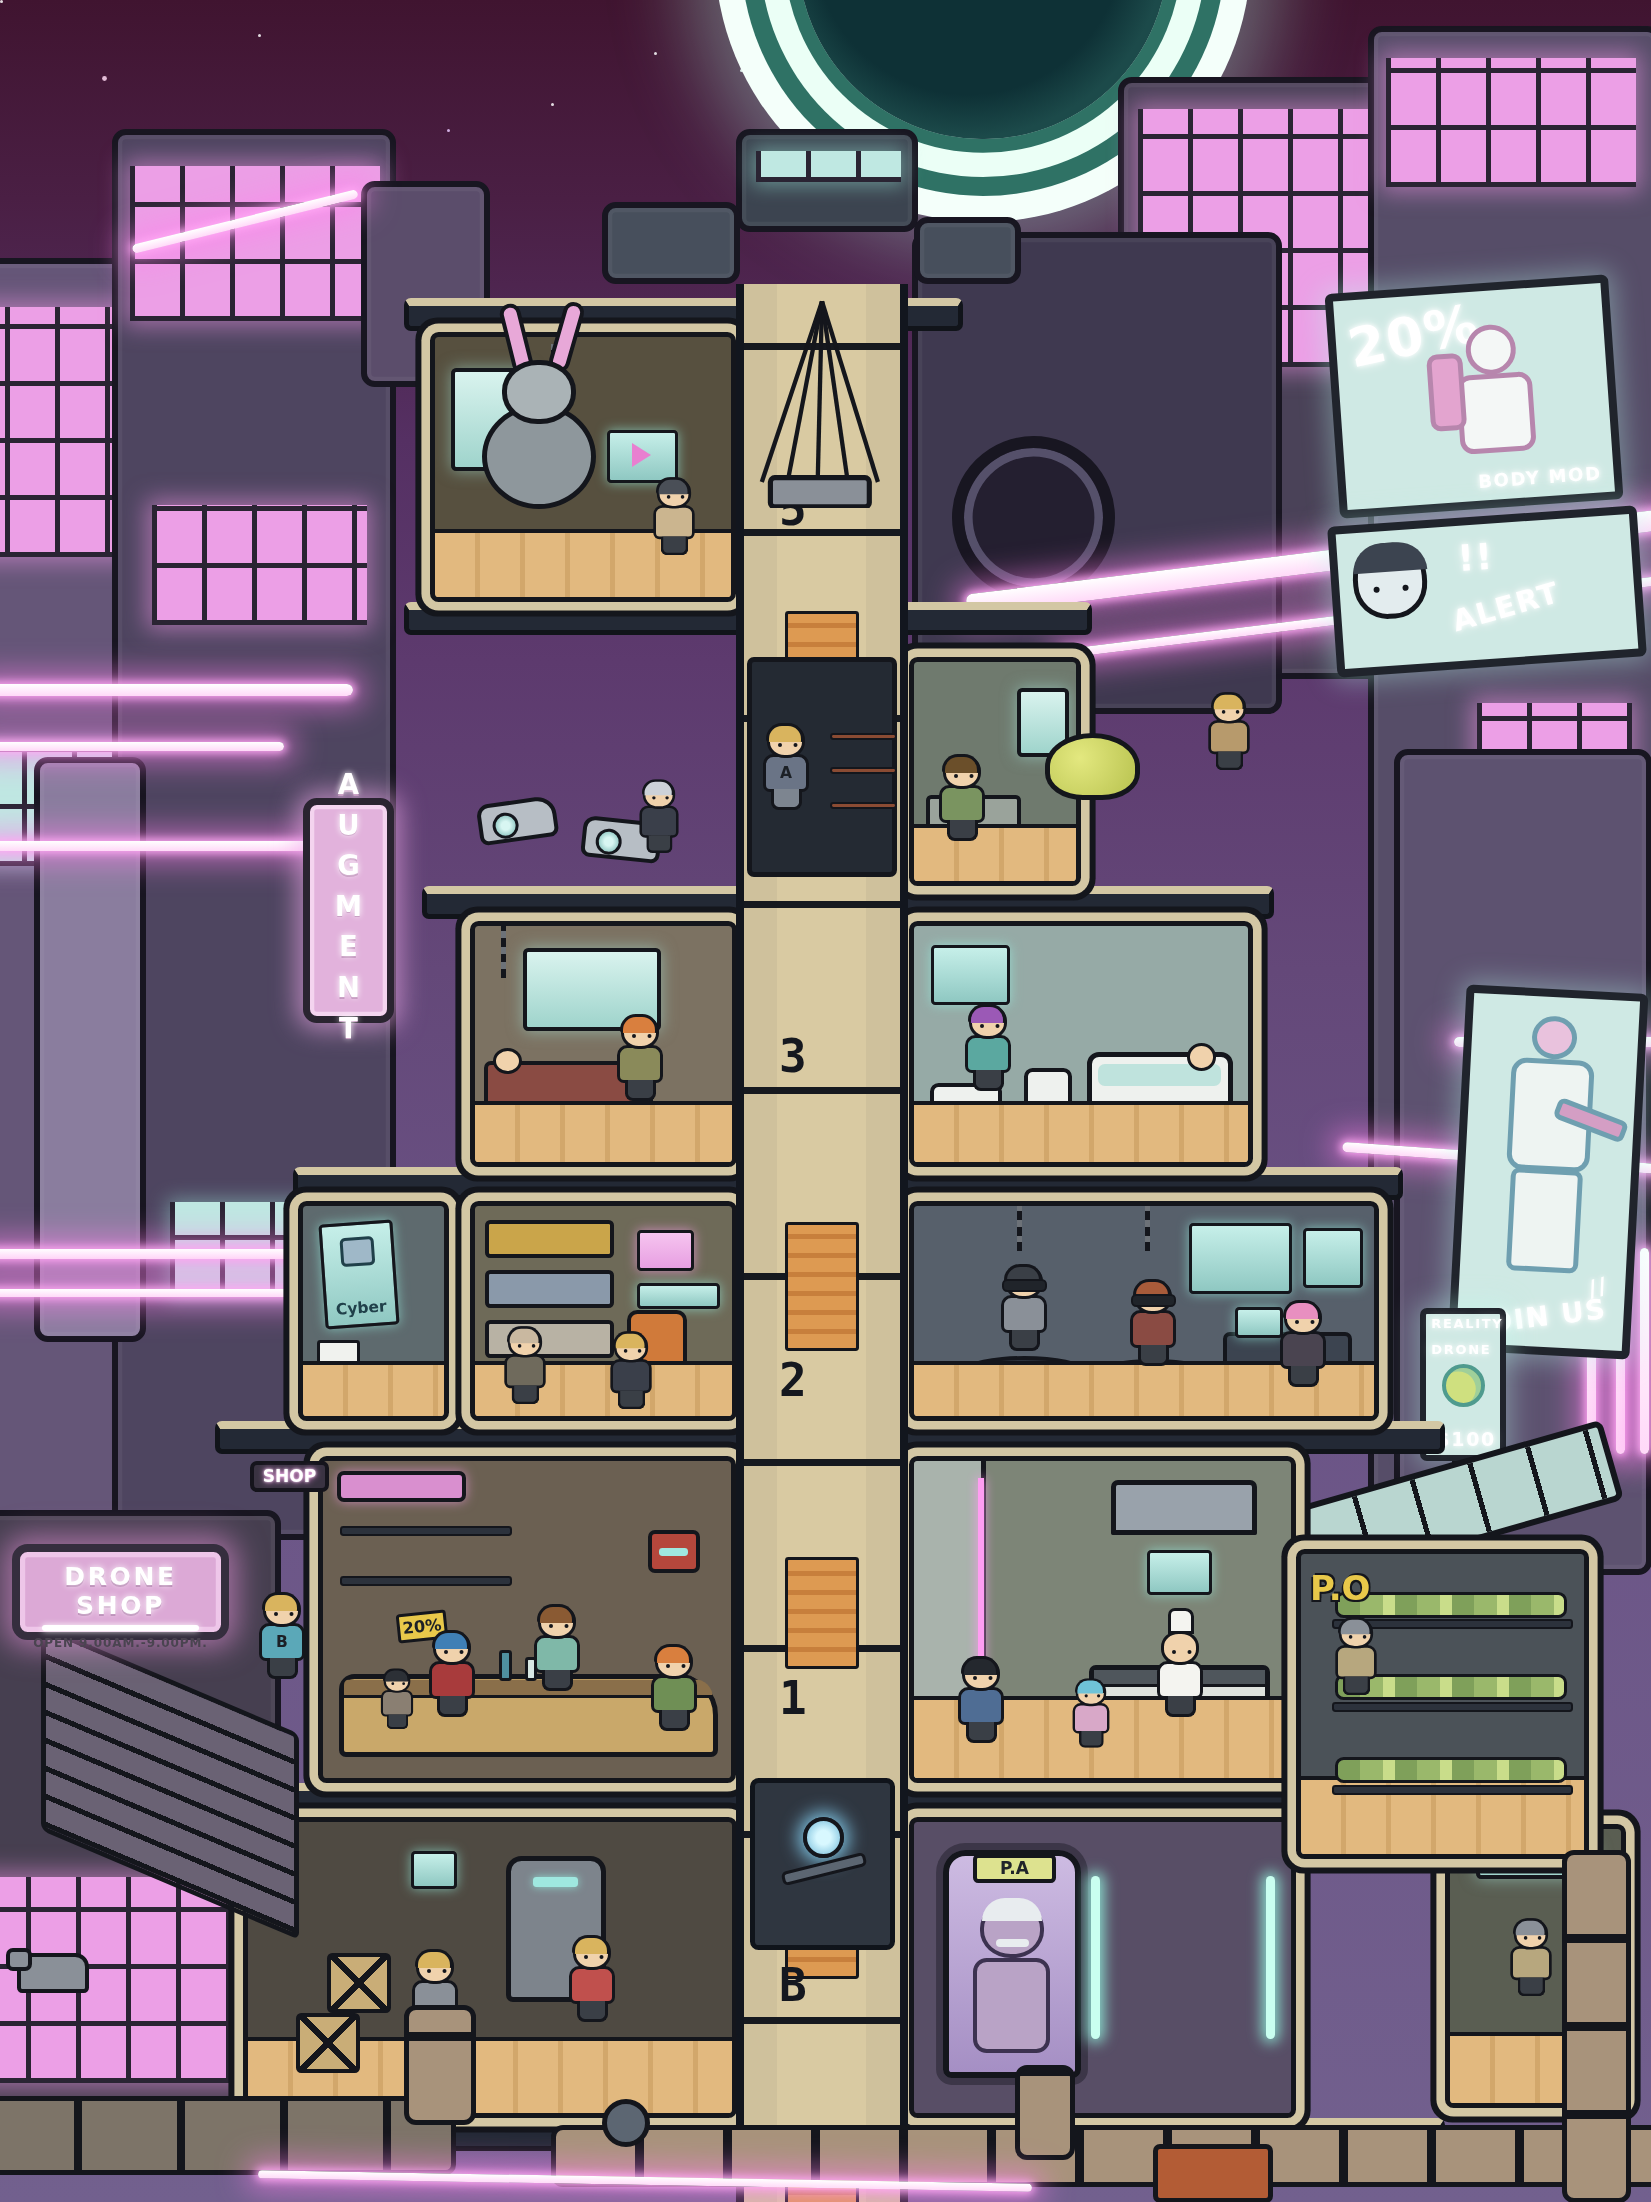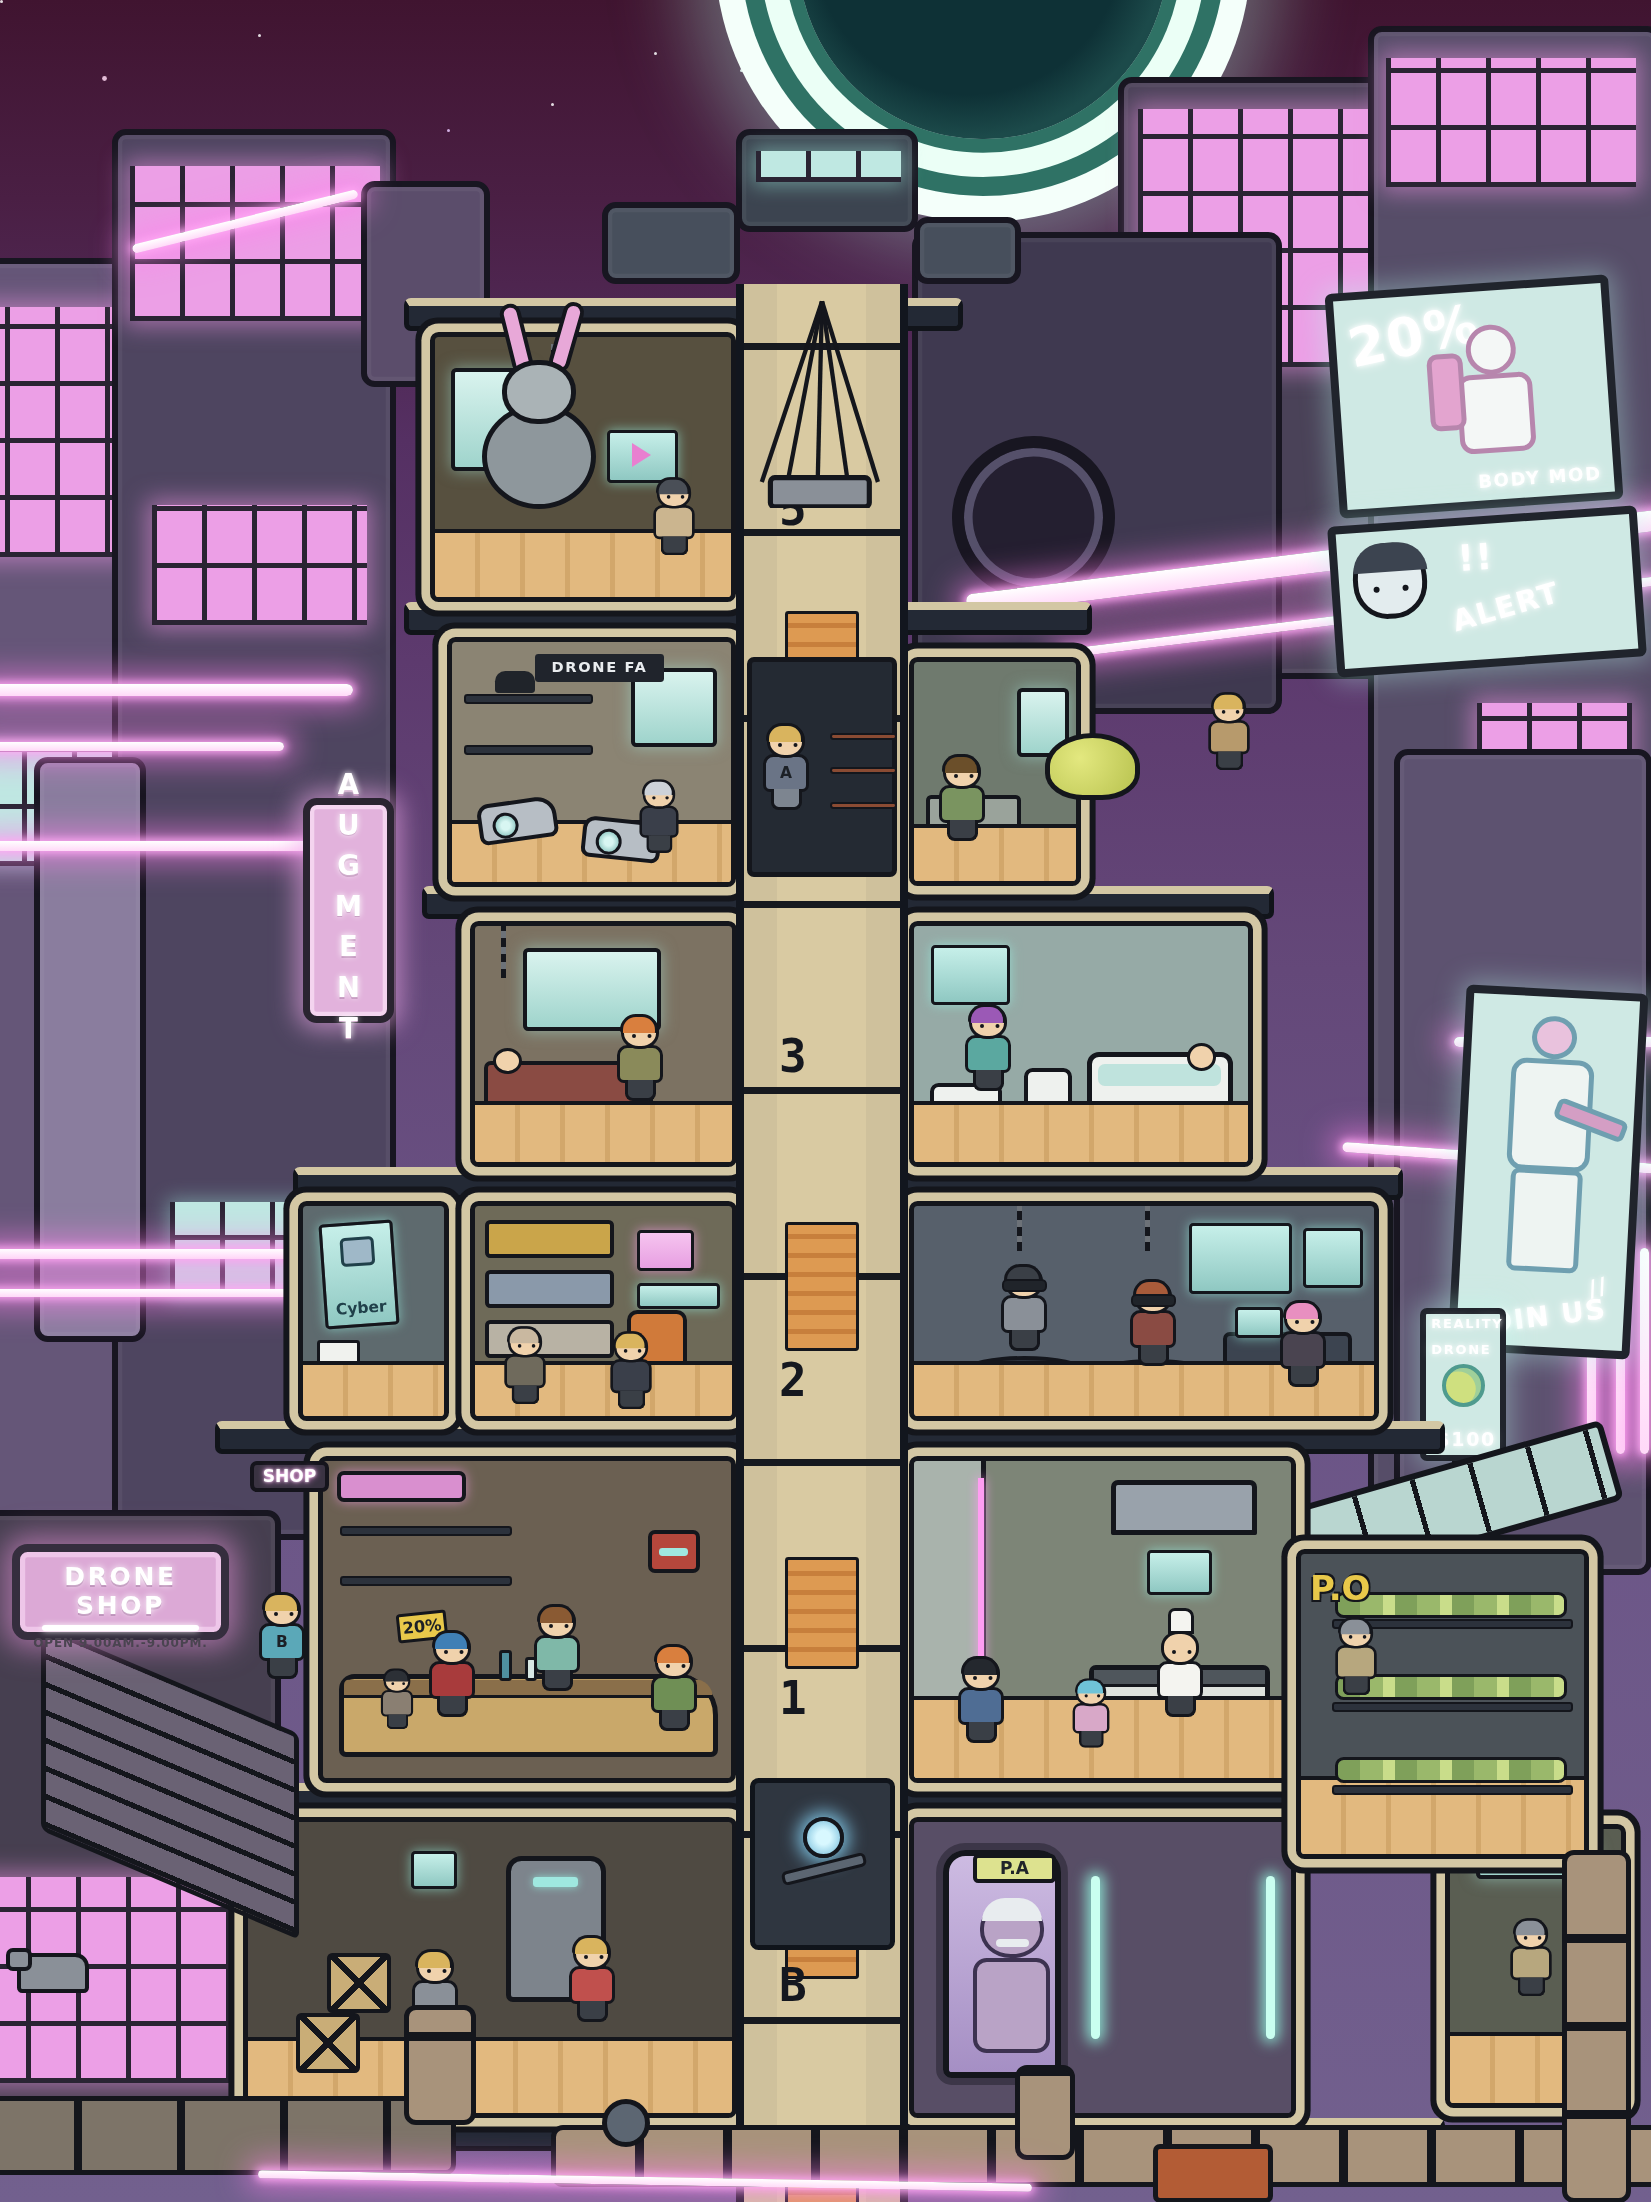--- a/index.html
+++ b/index.html
@@ -70,21 +70,21 @@
   .p-eyes{position:absolute;left:7.7px;top:15.5px;width:4.3px;height:4.3px;border-radius:50%;background:#14161c;box-shadow:15.5px 0 0 #14161c}
   .p-vr{position:absolute;left:-6px;top:11.2px;width:45px;height:13px;background:#20242a;border:2.6px solid #14161c;border-radius:5.2px}
   .p-hat{position:absolute;top:-26px;left:4.3px;width:26px;height:26px;background:#f4f4f0;border:3.4px solid #14161c;border-radius:6.9px 8.6px 0 0}
   .p-body{width:46px;height:38px;margin:-4.3px auto 0;background:var(--top,#777);border:3.4px solid #14161c;border-radius:10.3px 10.3px 6.9px 6.9px;
     display:flex;align-items:center;justify-content:center;color:#1c2026;font-weight:bold;font-size:15.5px}
   .p-legs{width:31px;height:20.6px;margin:-2.6px auto 0;background:var(--bottom,#3a3f46);border:3.4px solid #14161c;border-top:0;border-radius:0 0 7.7px 7.7px}
 
   
   .drone{position:absolute;width:79px;height:41px;background:#b7bec5;border:4.3px solid #14161c;border-radius:12px 19px 8.6px 8.6px;z-index:20}
   .drone i{position:absolute;left:10.3px;top:6.9px;width:26px;height:26px;border-radius:50%;background:radial-gradient(#d8f6f2 30%,#6fb3ae);border:3.4px solid #14161c}
-  .pod{position:absolute;width:118px;height:228px;border:6px solid #14161c;border-radius:22.4px 22.4px 8.6px 8.6px;background:linear-gradient(180deg,#cdbbe2,#a58fc4);z-index:16;box-shadow:0 0 0 6.9px #3c3648}
+  .pod{position:absolute;width:138px;height:228px;border:6px solid #14161c;border-radius:22.4px 22.4px 8.6px 8.6px;background:linear-gradient(180deg,#cdbbe2,#a58fc4);z-index:16;box-shadow:0 0 0 6.9px #3c3648}
   .pod .plate{position:absolute;left:24px;top:-1.7px;width:83px;height:29px;background:#dde28f;border:4.3px solid #14161c;border-radius:5.2px;
     color:#20242a;font-weight:bold;font-size:17px;text-align:center;line-height:20.6px}
   .tube{position:absolute;width:8.6px;height:163px;background:#c9fff0;border-radius:5.2px;box-shadow:0 0 13.8px 4.3px rgba(150,255,230,.8);z-index:17}
   .crate{position:absolute;width:64px;height:60px;background:#c9ad77;border:4.3px solid #14161c;border-radius:5.2px;z-index:18;
     background-image:linear-gradient(45deg,transparent 46%,#14161c 46% 54%,transparent 54%),linear-gradient(-45deg,transparent 46%,#14161c 46% 54%,transparent 54%)}
   .shelfrow{position:absolute;height:26px;border-radius:8.6px;background:repeating-linear-gradient(90deg,#7fa05a 0 22.4px,#9ab86b 22.4px 45px,#c9dd8a 45px 57px);border:3.4px solid #14161c;z-index:18}
   .shelfbar{position:absolute;height:10.3px;background:#2c323c;border:2.6px solid #14161c;border-radius:3.4px;z-index:17}
   .pipe{position:absolute;background:#a8937b;border:5.2px solid #14161c;border-radius:12px;z-index:34;
     background-image:repeating-linear-gradient(90deg,transparent 0 79px,#14161c 79px 88px)}
   .pipe.v{background-image:repeating-linear-gradient(0deg,transparent 0 79px,#14161c 79px 88px)}
@@ -198,28 +198,20 @@
   </div>
   <div class="chain" style="left:551px;top:344px;height:77px;z-index:19"></div>
   <div style="position:absolute;left:482px;top:404px;width:114px;height:105px;border-radius:50%;background:#8e979c;border:5.2px solid #14161c;z-index:20"></div>
   <div style="position:absolute;left:502px;top:360px;width:74px;height:64px;border-radius:48%;background:#aab3b6;border:5.2px solid #14161c;z-index:21"></div>
   <div style="position:absolute;left:506px;top:303px;width:20.6px;height:72px;background:#e8a8d8;border:4.3px solid #14161c;border-radius:10.3px;transform:rotate(-14deg);z-index:20"></div>
   <div style="position:absolute;left:556px;top:301px;width:20.6px;height:72px;background:#e8a8d8;border:4.3px solid #14161c;border-radius:10.3px;transform:rotate(16deg);z-index:20"></div>
   <div class="screen" style="left:607px;top:430px;width:71px;height:53px;z-index:20">
     <div style="position:absolute;left:22.4px;top:10.3px;width:0;height:0;border-left:19px solid #e87fd0;border-top:12px solid transparent;border-bottom:12px solid transparent"></div>
   </div>
 
-  <div class="room" style="left:447px;top:637px;width:289px;height:250px;background:#8b8473">
-    <div class="window" style="left:179px;top:26px;width:86px;height:79px"></div>
-    <div style="position:absolute;left:83px;top:12px;width:129px;height:27.5px;background:#20242c;border-radius:3.4px;color:#e9ecef;font-weight:bold;font-size:14.6px;text-align:center;line-height:26px;letter-spacing:1.7px">DRONE FA</div>
-    <div class="shelfbar" style="left:12px;top:52px;width:129px"></div>
-    <div class="shelfbar" style="left:12px;top:103px;width:129px"></div>
-    <div style="position:absolute;left:43px;top:29px;width:40px;height:22.4px;background:#20242a;border-radius:10.3px 10.3px 3.4px 3.4px"></div>
-    <div class="floorline"></div>
-  </div>
   <div class="drone" style="left:478px;top:800px;transform:rotate(-8deg)">
       <i></i>
     </div>
   <div class="drone" style="left:582px;top:819px;transform:rotate(6deg)">
       <i></i>
     </div>
 
   <div style="position:absolute;left:747px;top:657px;width:150px;height:220px;background:#242a33;border:5.2px solid #14161c;border-radius:6.9px;z-index:15"></div>
   <div class="railing" style="left:830px;top:733px;width:67px;height:6.9px"></div>
   <div class="railing" style="left:830px;top:767px;width:67px;height:6.9px"></div>

